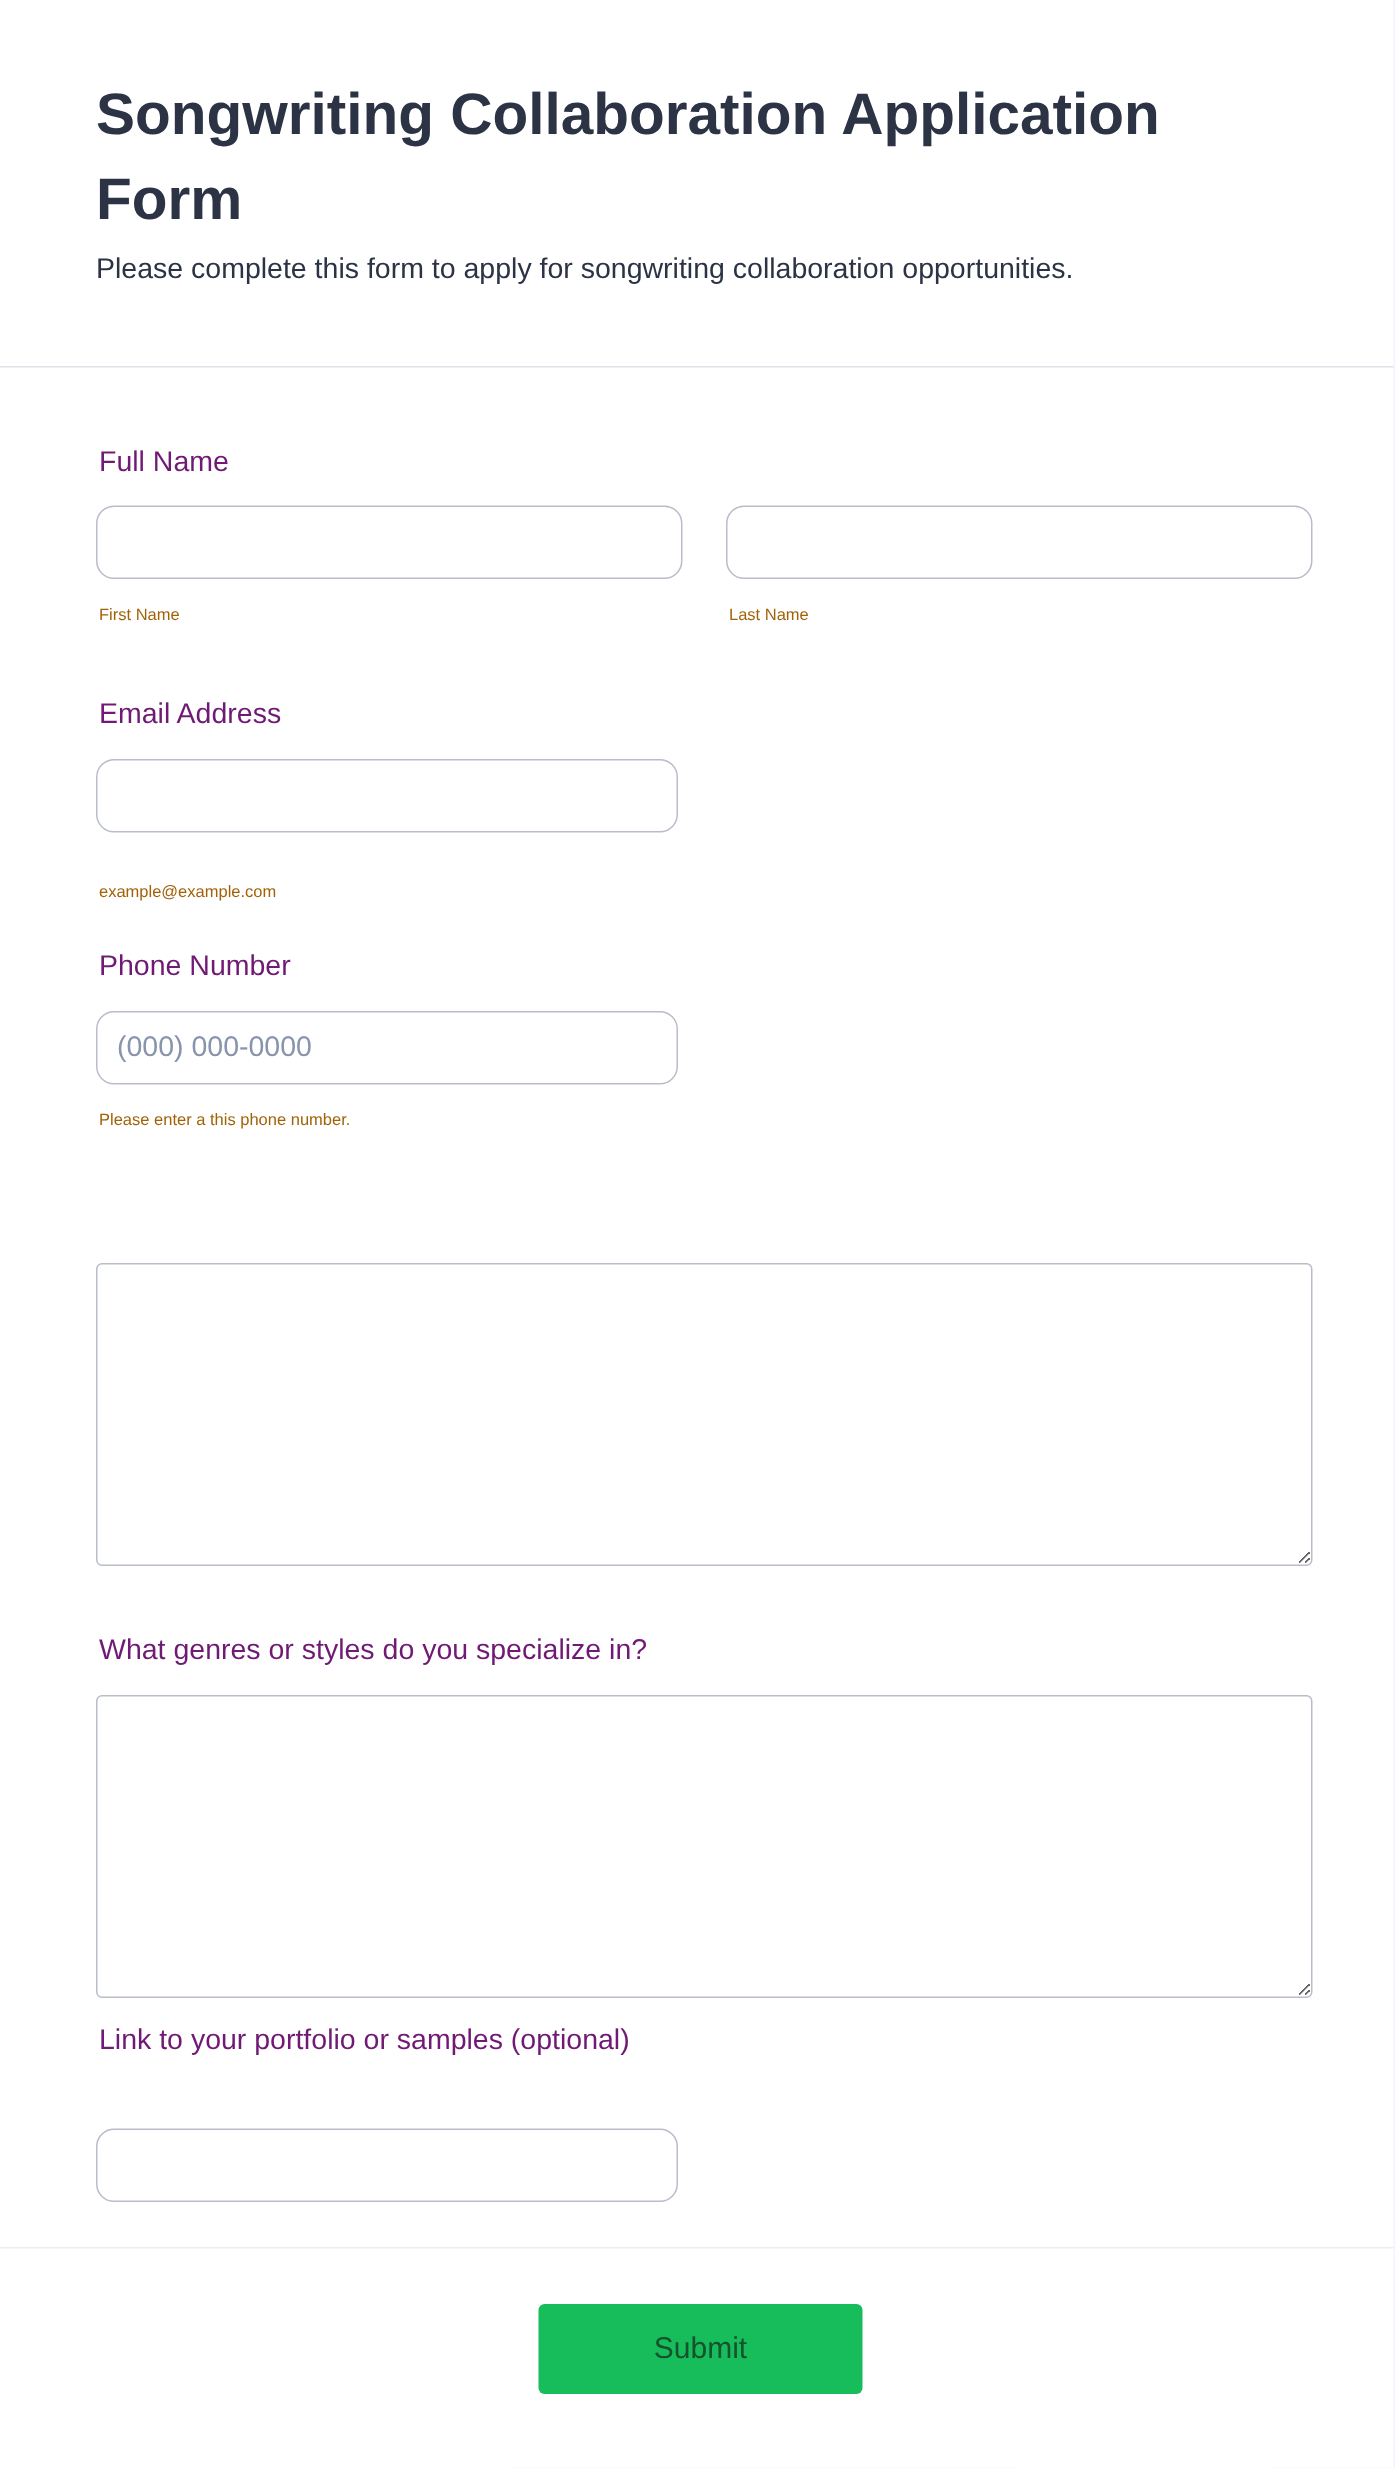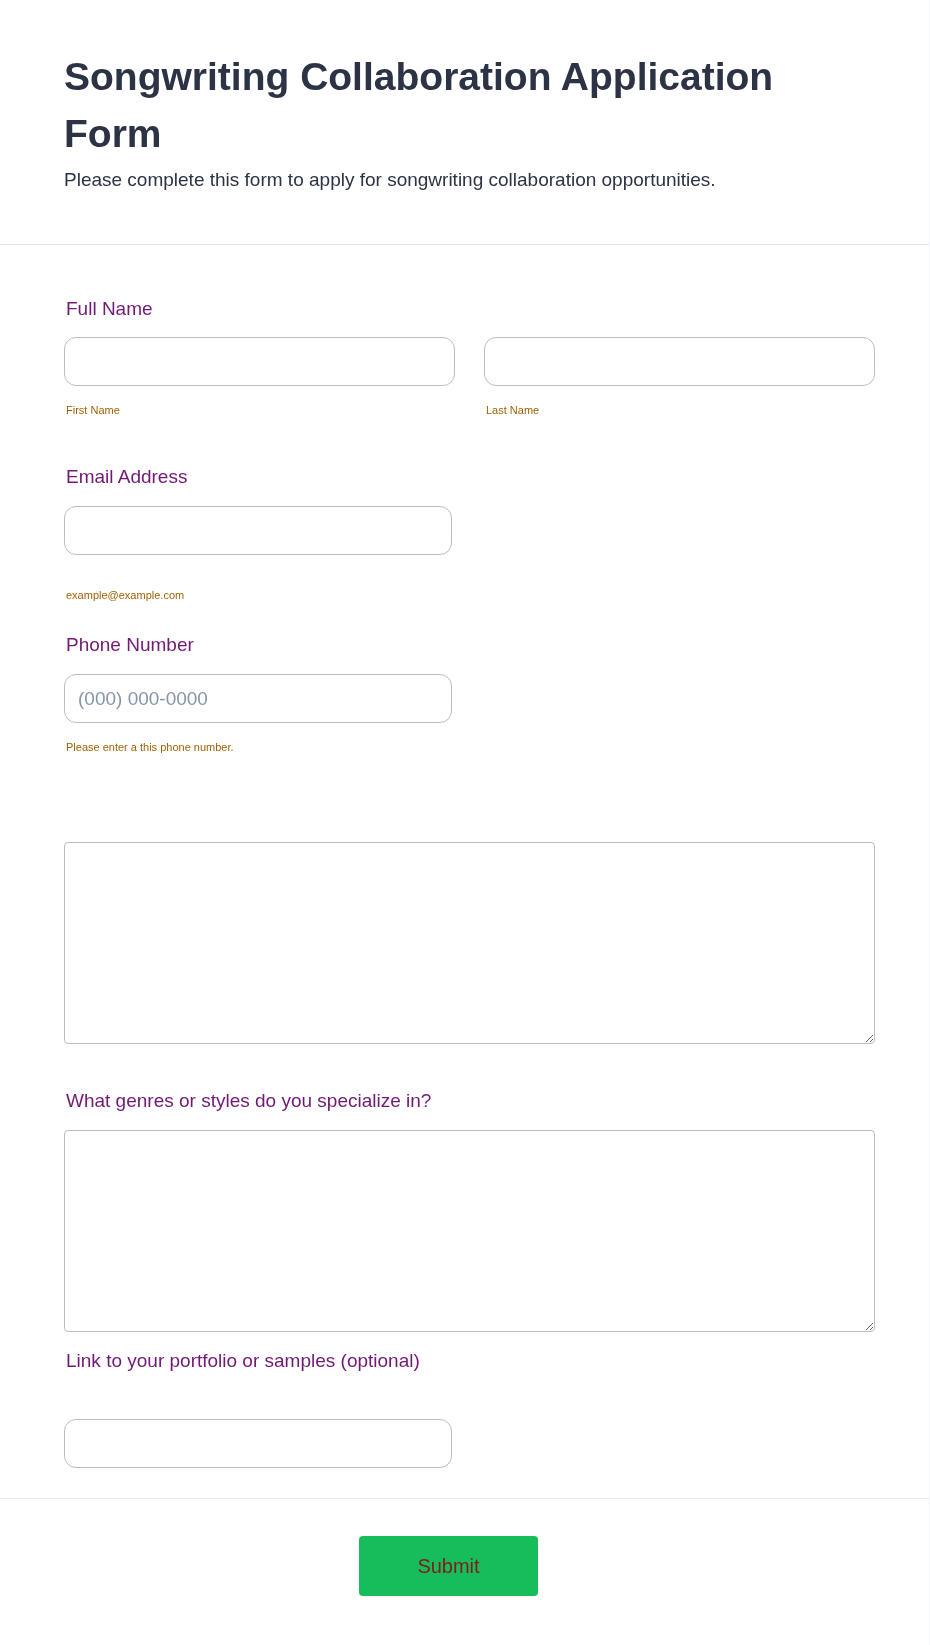--- a/index.html
+++ b/index.html
@@ -84,26 +84,26 @@
     .footer-divider {
       position: absolute;
       left: 0; top: 1498px;
       width: 929px;
       height: 1px;
       background: #ebebf2;
     }
     .submit {
       position: absolute;
       left: 359px; top: 1536px;
-      width: 179px;
+      width: 216px;
       height: 60px;
       background: #18bd5b;
       border: none;
       border-radius: 4px;
-      color: #7f1d1d;
+      color: #14532d;
       font-family: "Liberation Sans", "DejaVu Sans", sans-serif;
       font-size: 20px;
       cursor: pointer;
     }
   </style>
 </head>
 <body>
 
 <div class="card">
 

